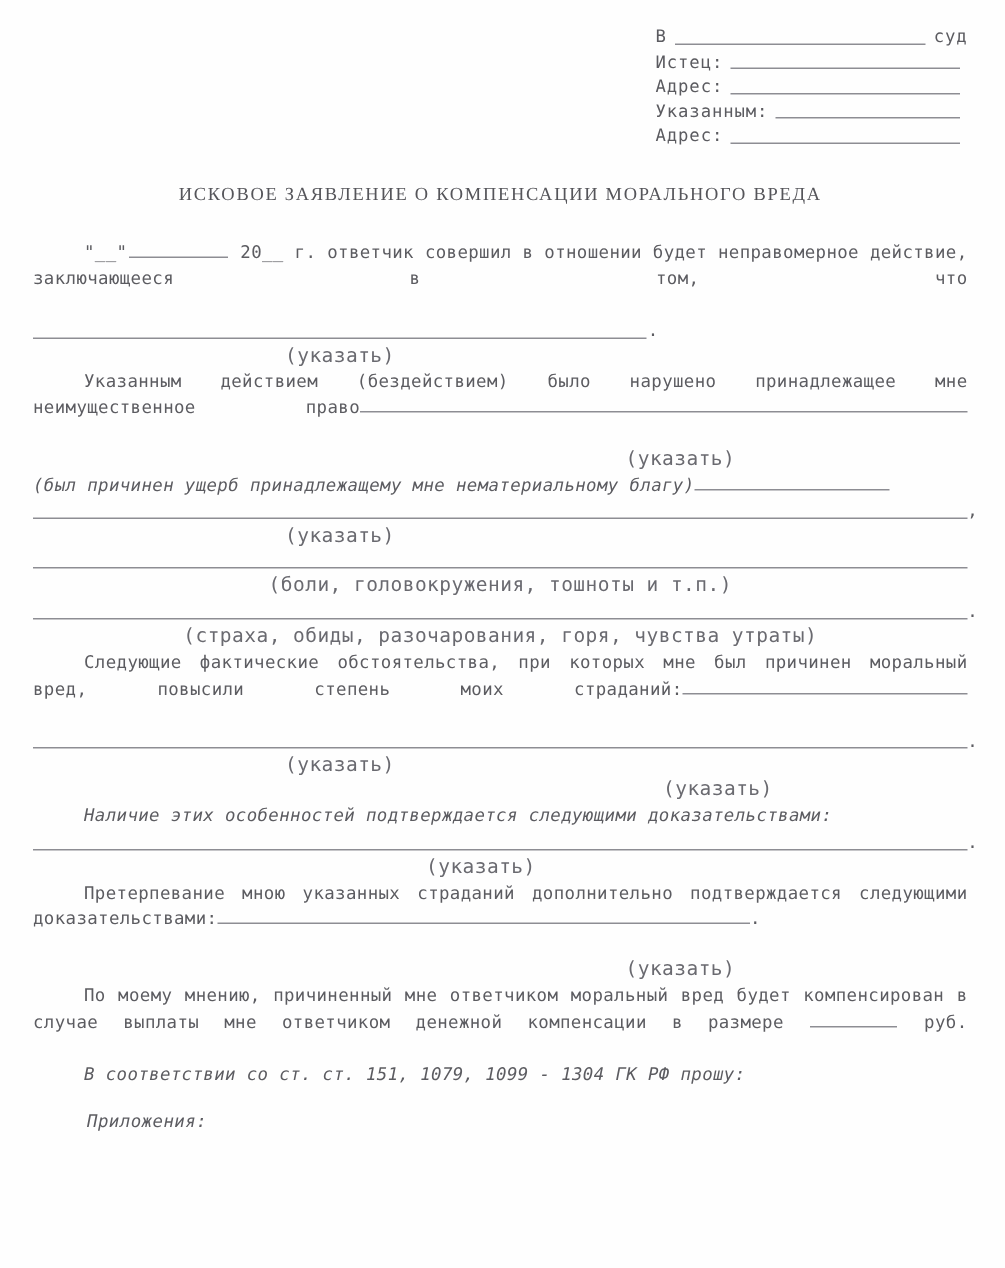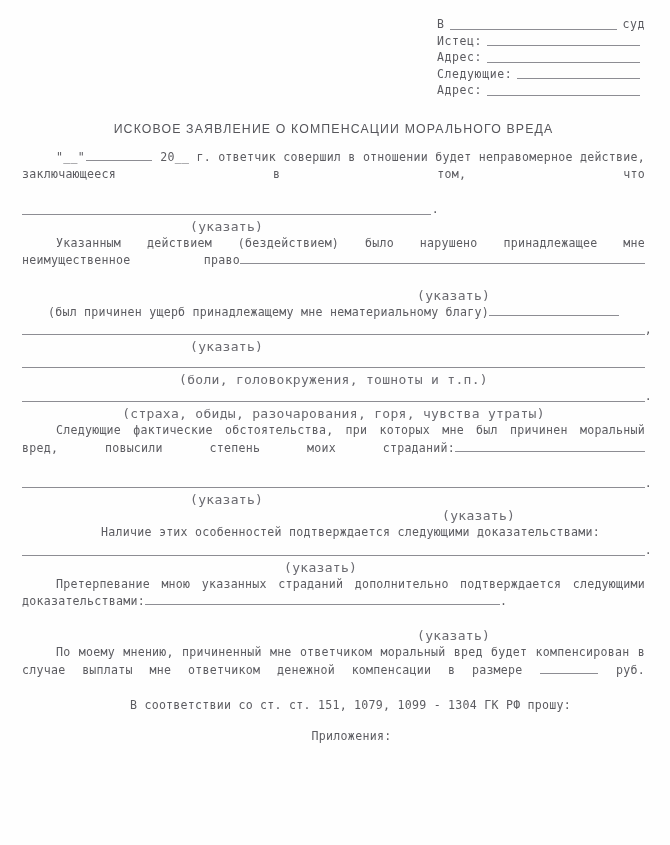--- a/index.html
+++ b/index.html
@@ -46,27 +46,27 @@
     margin: 0 5px 3px 5px;
     min-width: 10px;
     height: 1px;
   }
   .hdr-suffix {
     flex: 0 0 auto;
   }
 
   
   .doc-title {
-    font-family: Liberation Sans, sans-serif;
+    font-family: Liberation Serif, serif;
     font-size: 12.3px;
     letter-spacing: 1.15px;
     text-align: center;
     color: #55555a;
     margin-top: 23px;
-    margin-bottom: 13px;
+    margin-bottom: 23px;
     white-space: nowrap;
   }
 
   
   .body {
     font-size: 11.6px;
     line-height: 17.6px;
     letter-spacing: 0.25px;
     color: #5c5c61;
   }
@@ -78,21 +78,22 @@
   p.indent {
     text-indent: 34px;
   }
   p.par::after {
     content: "";
     display: inline-block;
     width: 100%;
     height: 0;
   }
   p.noj {
-    text-align: center;
+    text-align: left;
+    font-style: italic;
   }
   p.noj::after { content: none; }
 
   
   .blank {
     display: inline-block;
     border-bottom: 1px solid #8d8d93;
     vertical-align: baseline;
     height: 0.92em;
     margin: 0 1px;
@@ -163,21 +164,21 @@
       <span class="hdr-label">Истец:</span>
       <span class="hdr-rule"></span>
     </div>
 
     <div class="hdr-row">
       <span class="hdr-label">Адрес:</span>
       <span class="hdr-rule"></span>
     </div>
 
     <div class="hdr-row">
-      <span class="hdr-label">Следующие:</span>
+      <span class="hdr-label">Указанным:</span>
       <span class="hdr-rule"></span>
     </div>
 
     <div class="hdr-row">
       <span class="hdr-label">Адрес:</span>
       <span class="hdr-rule"></span>
     </div>
 
   </div>
 

